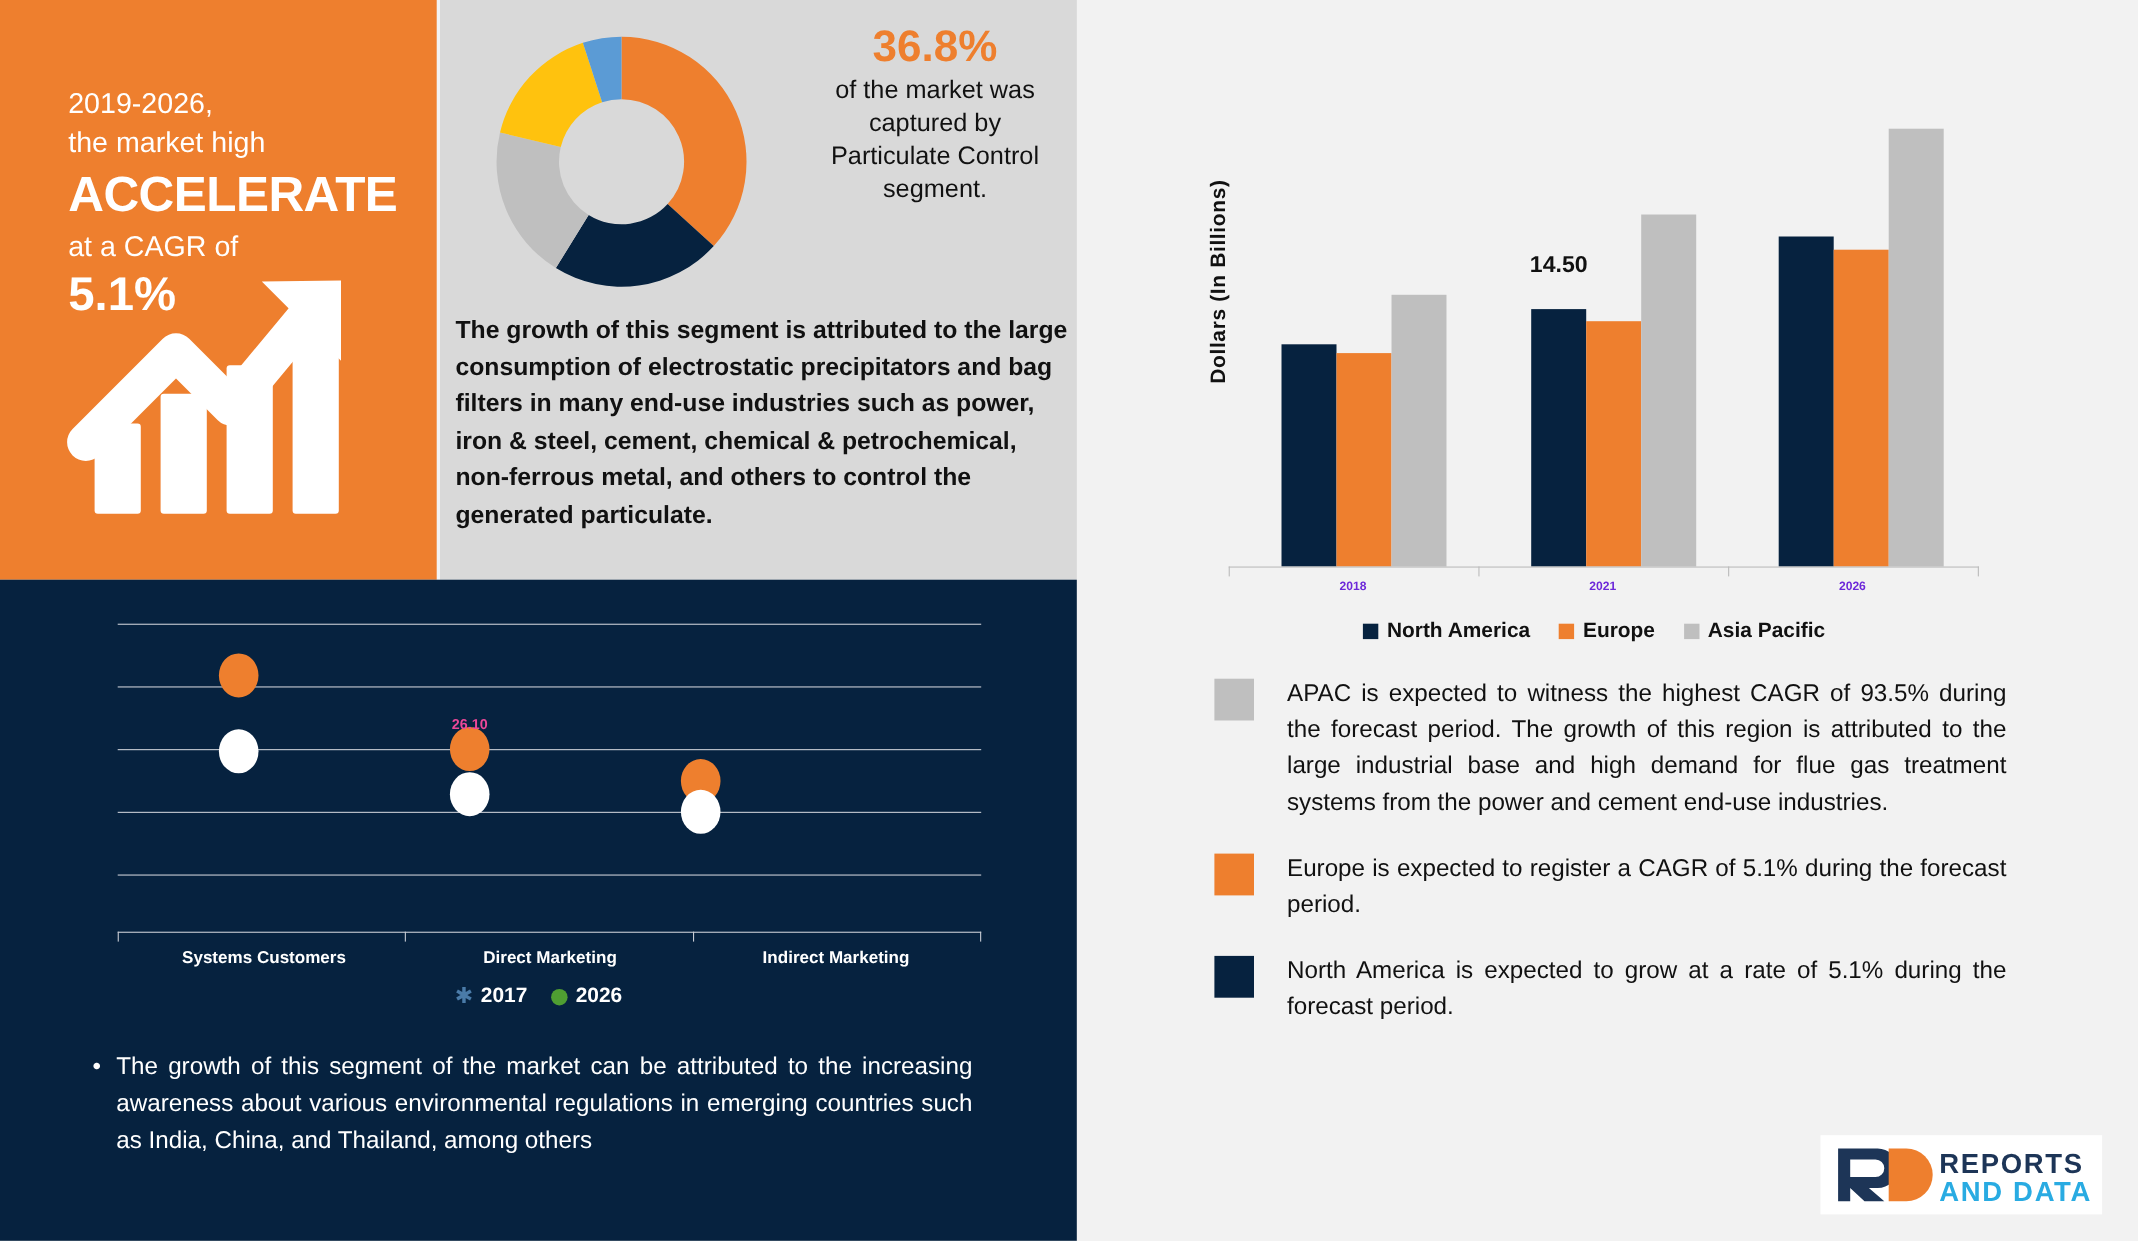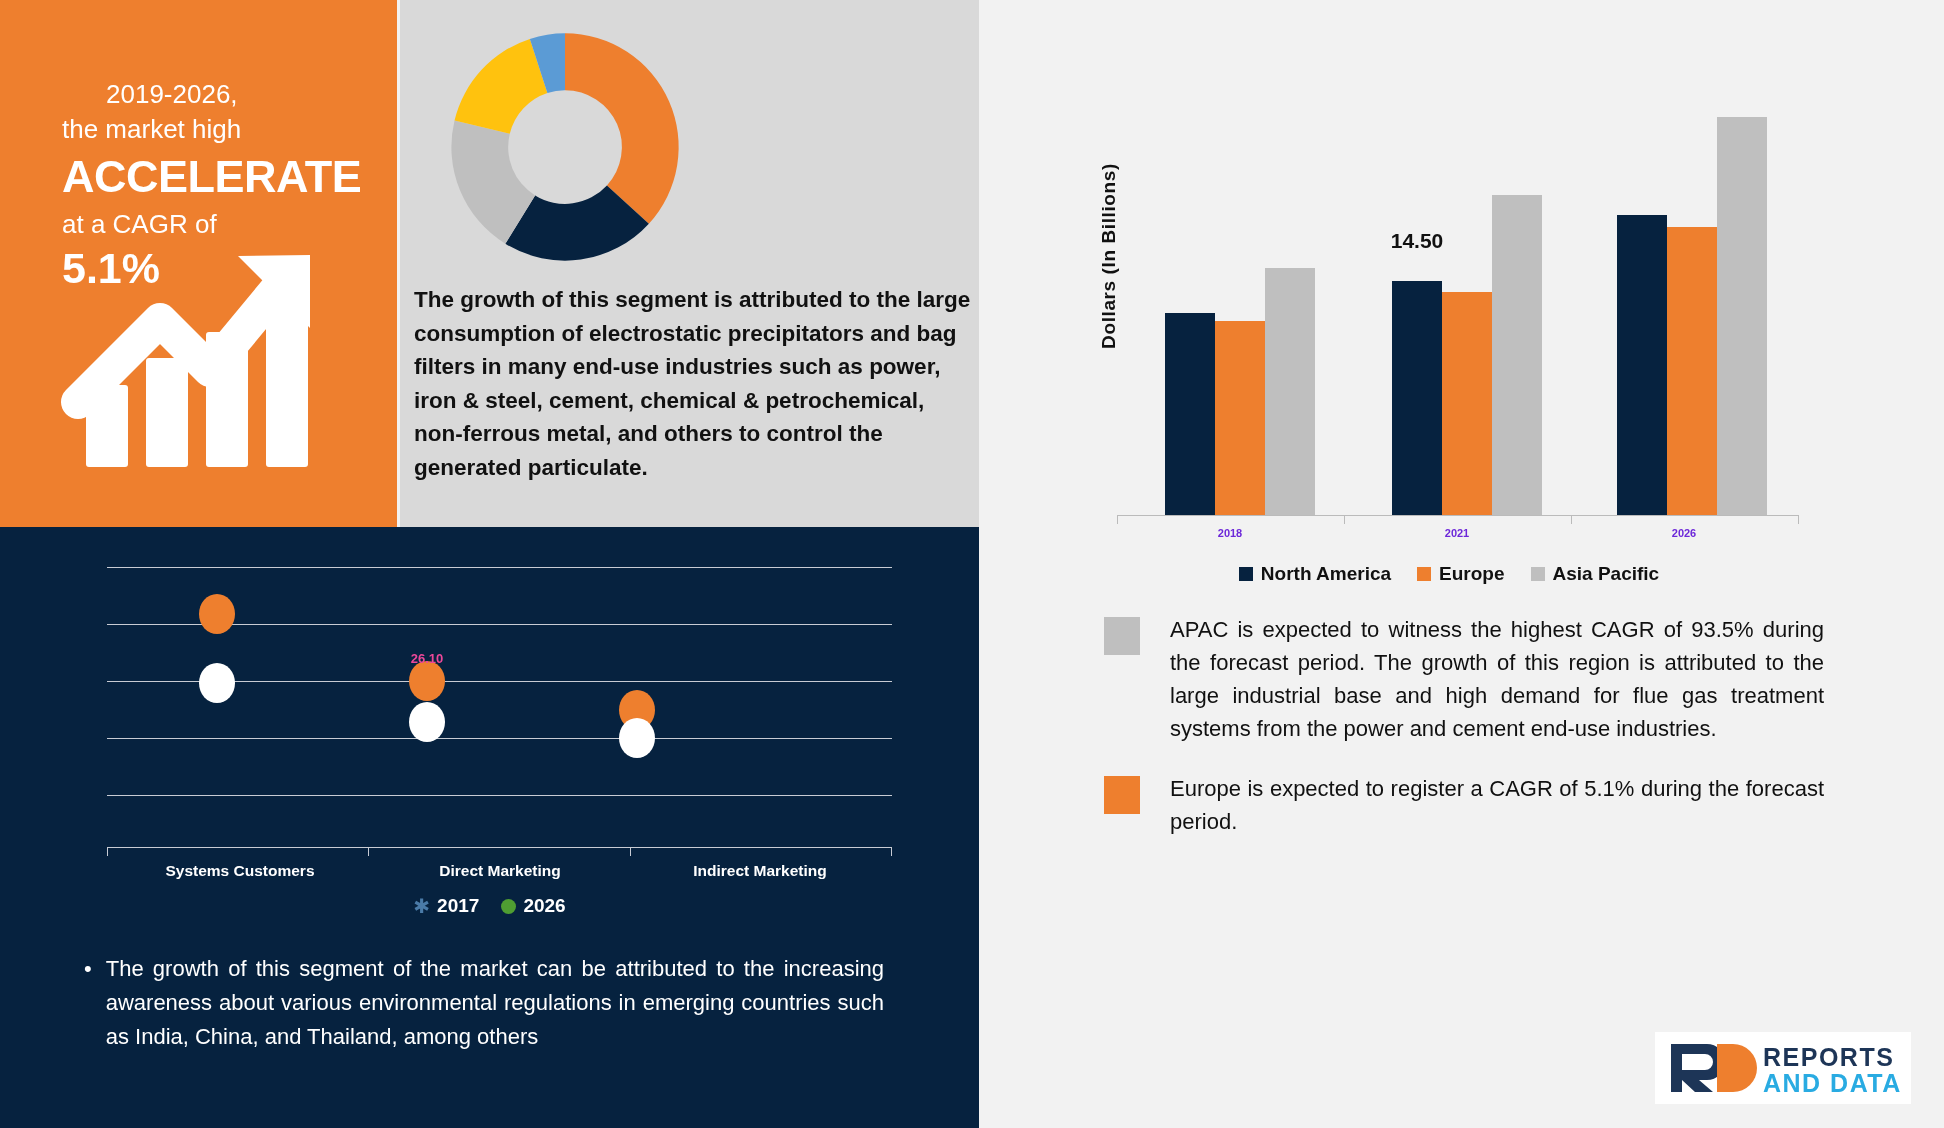--- a/index.html
+++ b/index.html
@@ -7,21 +7,21 @@
        font-family:"Liberation Sans",sans-serif;}
   .page{position:relative;width:1944px;height:1128px;}
 
   
   .left-col{position:absolute;left:0;top:0;width:979px;height:1128px;}
 
   
   .cagr-panel{position:absolute;left:0;top:0;width:397px;height:527px;
               background:#ee7f2e;color:#fff;box-sizing:border-box;}
   .cagr-lines{position:absolute;left:62px;top:78px;width:320px;}
-  .cagr-l1{font-size:26px;line-height:33px;font-weight:400;margin-left:44px;}
+  .cagr-l1{font-size:26px;line-height:33px;font-weight:400;}
   .cagr-l2{font-size:26px;line-height:33px;font-weight:400;margin-top:2px;}
   .cagr-big{font-size:45px;line-height:55px;font-weight:700;letter-spacing:-0.5px;margin-top:3px;}
   .cagr-l4{font-size:26px;line-height:33px;font-weight:400;margin-top:4px;}
   .cagr-pct{font-size:43px;line-height:52px;font-weight:700;margin-top:1px;}
   .cagr-icon{position:absolute;left:60px;top:210px;width:275px;height:265px;}
 
   
   .donut-panel{position:absolute;left:400px;top:0;width:579px;height:527px;
                background:#d9d9d9;box-sizing:border-box;}
   .donut-wrap{position:absolute;left:10px;top:22px;width:310px;height:250px;}
@@ -117,20 +117,24 @@
             <path d="M73.8,67.5 A100,100 0 0,1 -52.5,85.1 L-26.3,42.6 A50,50 0 0,0 36.9,33.8 Z" fill="#06223f"></path>
 
             <path d="M-52.5,85.1 A100,100 0 0,1 -97.2,-23.4 L-48.6,-11.7 A50,50 0 0,0 -26.3,42.6 Z" fill="#bfbfbf"></path>
 
             <path d="M-97.2,-23.4 A100,100 0 0,1 -30.9,-95.1 L-15.5,-47.6 A50,50 0 0,0 -48.6,-11.7 Z" fill="#ffc20e"></path>
 
             <path d="M-30.9,-95.1 A100,100 0 0,1 0,-100 L0,-50 A50,50 0 0,0 -15.5,-47.6 Z" fill="#5b9bd5"></path>
           </g>
         </svg>
       </div>
+      <div class="stat-block">
+        <div class="stat-pct">36.8%</div>
+        <div class="stat-txt"> of the market was captured by Particulate Control segment.</div>
+      </div>
       <div class="donut-para">The growth of this segment is attributed to the large consumption of electrostatic precipitators and bag filters in many end-use industries such as power, iron &amp; steel, cement, chemical &amp; petrochemical, non-ferrous metal, and others to control the generated particulate.</div>
     </div>
 
     <div class="navy-panel">
 
       <div class="dotplot">
         <div class="grid-line" style="top:0px;"></div>
         <div class="grid-line" style="top:57px;"></div>
         <div class="grid-line" style="top:114px;"></div>
         <div class="grid-line" style="top:171px;"></div>
@@ -221,20 +225,24 @@
     </div>
 
     <div class="notes">
       <div class="note">
         <span class="note-sw" style="background:#bfbfbf;"></span>
         <span class="note-txt">APAC is expected to witness the highest CAGR of 93.5% during the forecast period. The growth of this region is attributed to the large industrial base and high demand for flue gas treatment systems from the power and cement end-use industries.</span>
       </div>
       <div class="note">
         <span class="note-sw" style="background:#ee7f2e;"></span>
         <span class="note-txt">Europe is expected to register a CAGR of 5.1% during the forecast period.</span>
+      </div>
+      <div class="note">
+        <span class="note-sw" style="background:#06223f;"></span>
+        <span class="note-txt">North America is expected to grow  at a rate of 5.1% during the forecast period.</span>
       </div>
     </div>
   </div>
 
   <div class="logo">
     <svg viewBox="0 0 256 72" width="256" height="72" aria-hidden="true">
       <g>
         <path d="M16 12 H52 a18 18 0 0 1 0 36 H44 L58 60 H40 L27 48 V60 H16 Z
                  M27 22 V38 H50 a8 8 0 0 0 0 -16 Z" fill="#1d3557"></path>
         <path d="M62 12 H78 a24 24 0 0 1 0 48 H62 Z" fill="#ee7f2e"></path>

